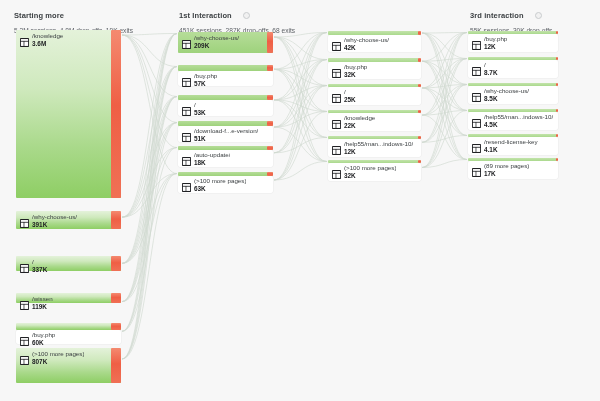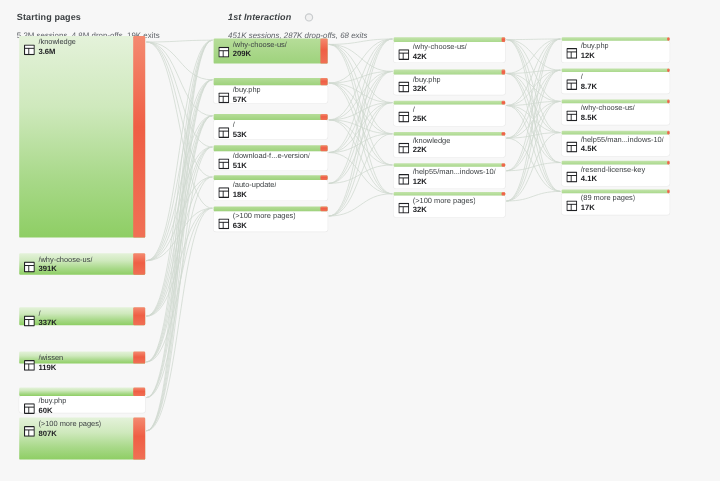--- a/index.html
+++ b/index.html
@@ -165,28 +165,33 @@
       <path d="M422,142.3 C444.5,142.3 444.5,84.5 467,84.5"></path>
       <path d="M422,142.3 C444.5,142.3 444.5,135.5 467,135.5"></path>
       <path d="M422,167.5 C444.5,167.5 444.5,32.5 467,32.5"></path>
       <path d="M422,167.5 C444.5,167.5 444.5,58.5 467,58.5"></path>
       <path d="M422,167.5 C444.5,167.5 444.5,84.5 467,84.5"></path>
       <path d="M422,167.5 C444.5,167.5 444.5,110.5 467,110.5"></path>
       <path d="M422,167.5 C444.5,167.5 444.5,159.5 467,159.5"></path>
     </svg>
 
   <div class="col-head" style="left:14px;">
-    <span class="title">Starting pages</span>
+    <span class="title">Starting more</span>
     <div class="sub">5.3M sessions, 4.8M drop-offs, 19K exits</div>
   </div>
-  <div class="col-head" style="left:190px;font-style:italic;">
+  <div class="col-head" style="left:179px;">
     <span class="title">1st Interaction</span>
     <span class="info-icon"></span>
     <div class="sub">451K sessions, 287K drop-offs, 68 exits</div>
   </div>
+  <div class="col-head" style="left:470px;">
+    <span class="title">3rd interaction</span>
+    <span class="info-icon"></span>
+    <div class="sub">55K sessions, 30K drop-offs</div>
+  </div>
 
   <div id="nodes">
       <div class="node grad" style="left: 16px; top: 30px; width: 105px; height: 168px;">
         <div class="bar"></div>
         <div class="drop" style="left:95px;width:10px;"></div>
         <div class="lbl" style="top:2px;">
           <span class="pg-icon"><svg width="9" height="9" viewBox="0 0 12 12">
               <rect x="0" y="0" width="12" height="12" rx="1" fill="#202124"></rect>
               <rect x="1.2" y="1.4" width="9.6" height="2.4" fill="#ffffff"></rect>
               <rect x="1.2" y="4.9" width="3.6" height="5.7" fill="#ffffff"></rect>

